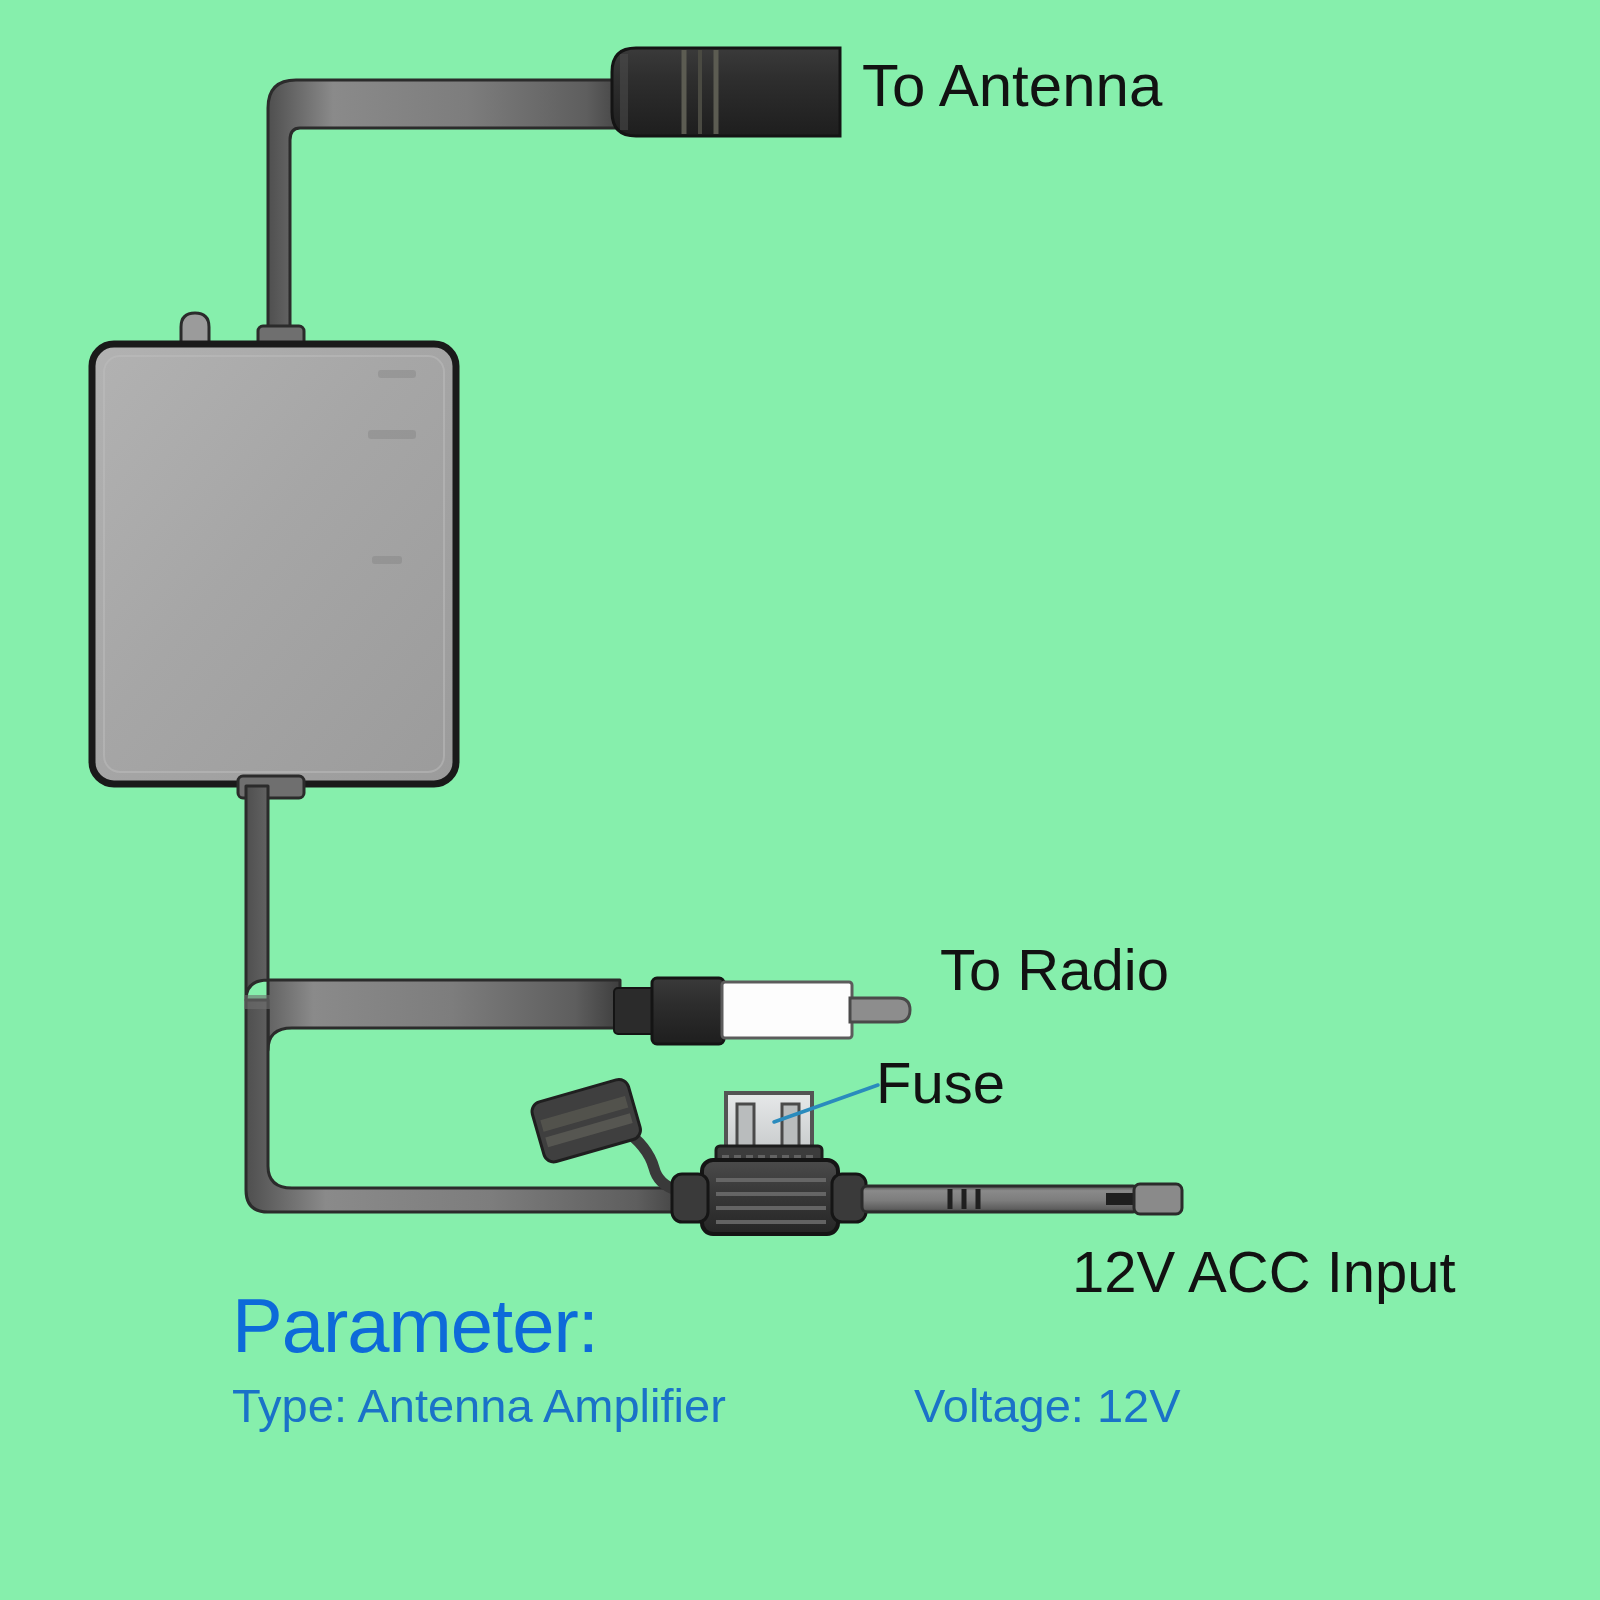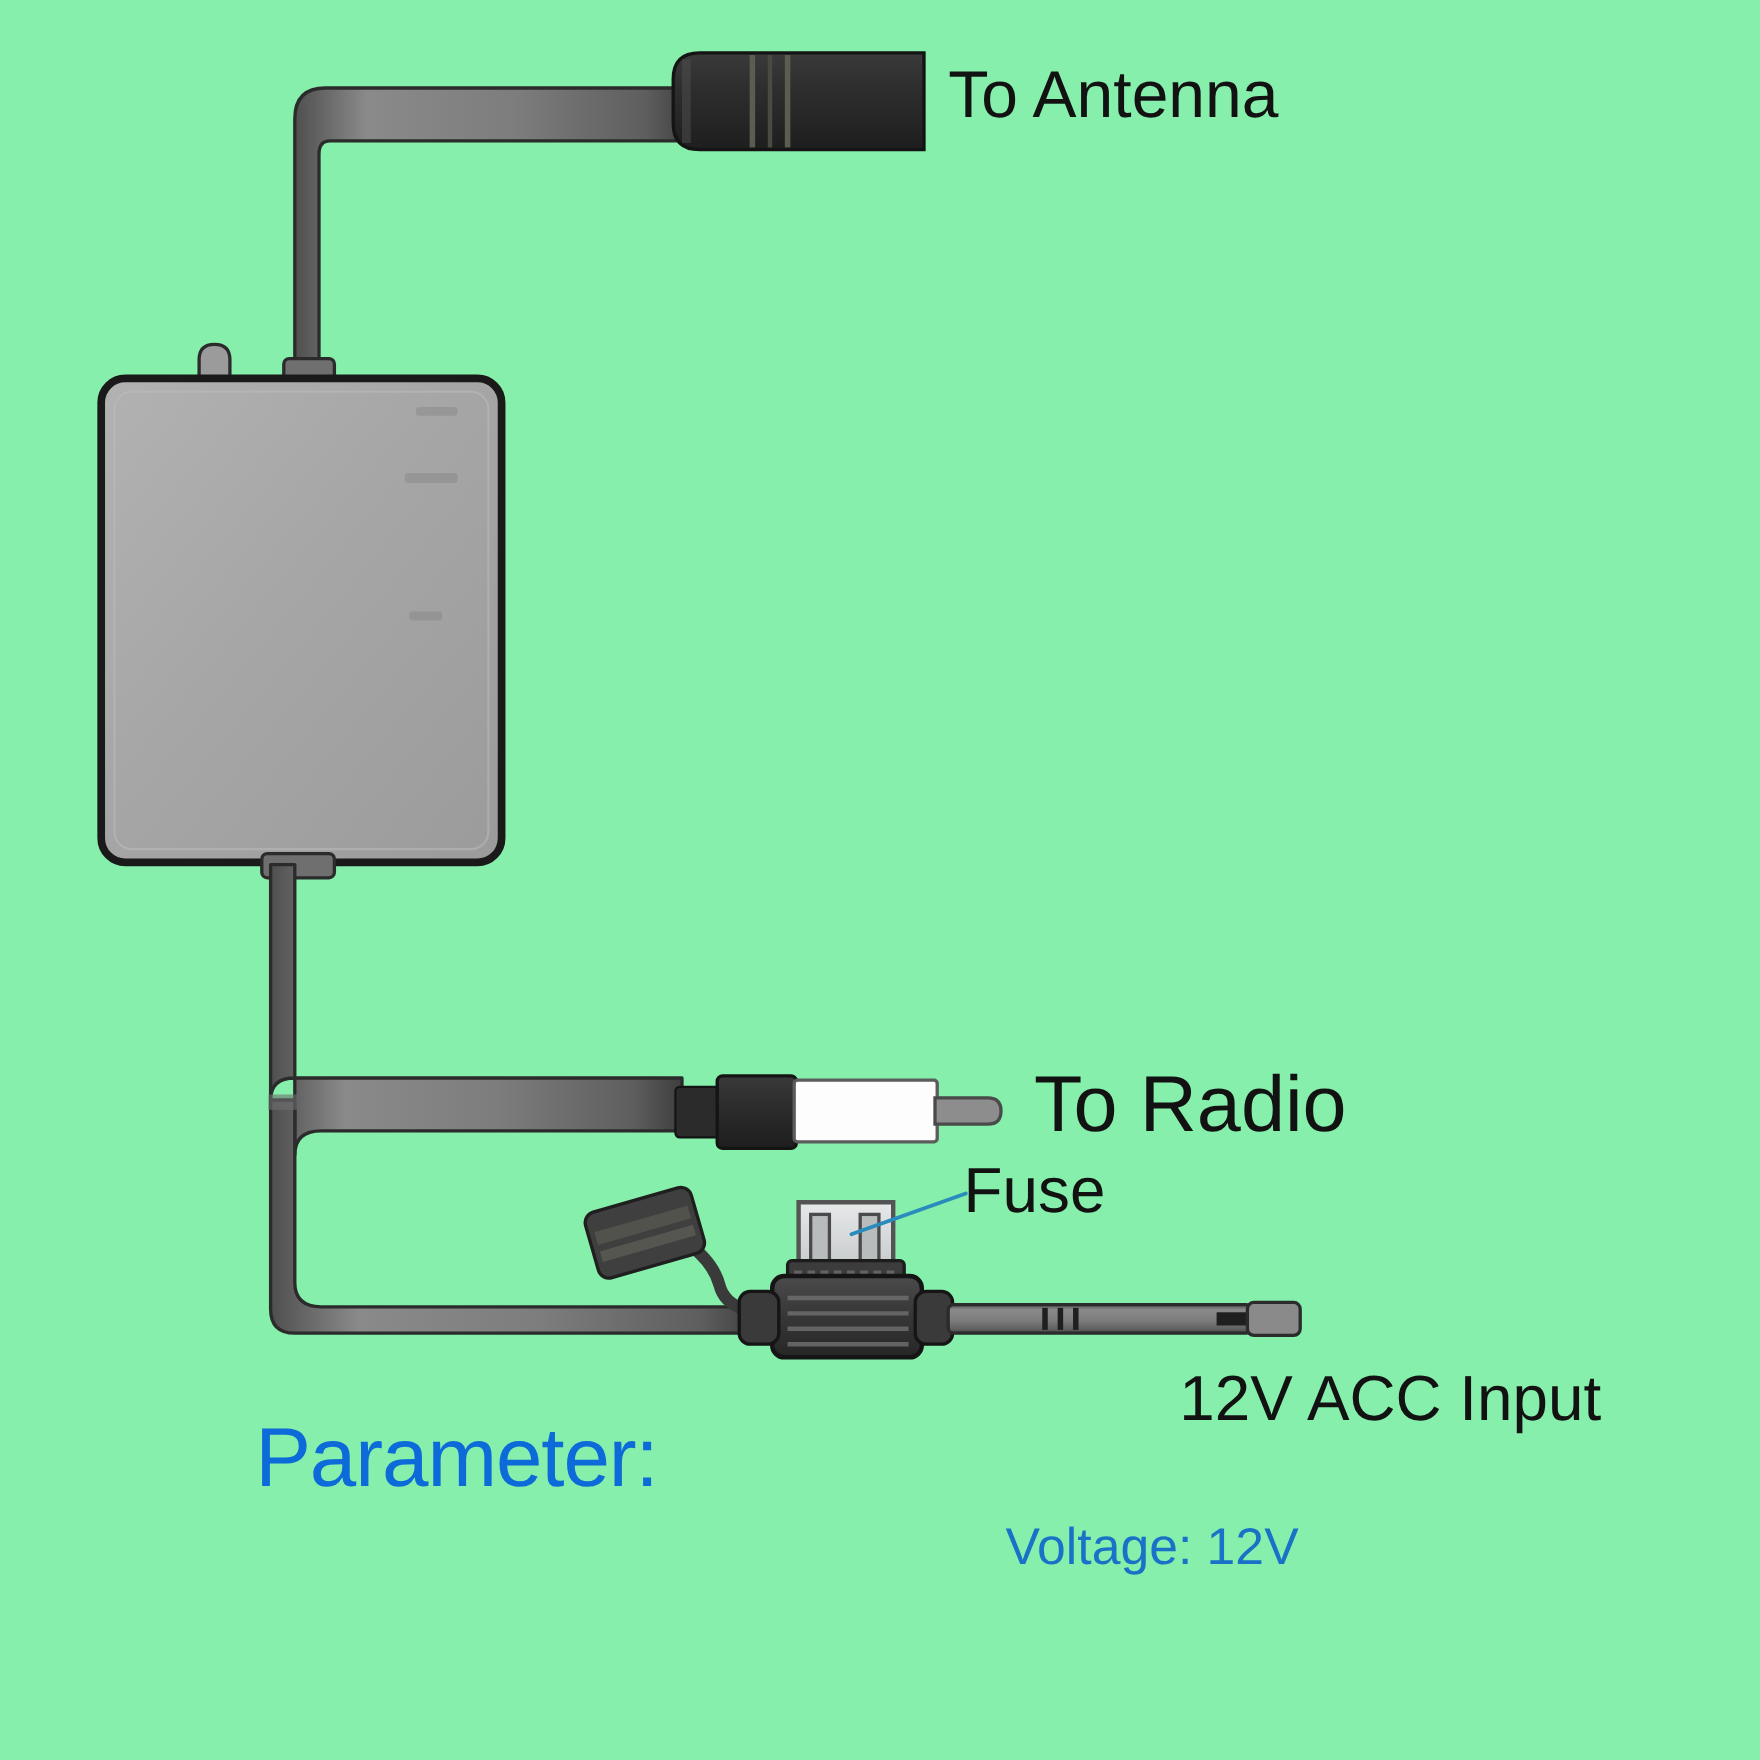--- a/index.html
+++ b/index.html
@@ -30,22 +30,22 @@
     white-space: nowrap;
     line-height: 1;
   }
   #label-to-antenna {
     left: 862px;
     top: 56px;
     font-size: 60px;
   }
   #label-to-radio {
     left: 940px;
-    top: 968px;
-    font-size: 72px;
+    top: 941px;
+    font-size: 58px;
   }
   #label-fuse {
     left: 876px;
     top: 1054px;
     font-size: 58px;
     text-align: right;
   }
   #label-acc-input {
     left: 1072px;
     top: 1243px;
@@ -248,18 +248,19 @@
 
   <div class="label" id="label-fuse">Fuse</div>
 
   <div class="label" id="label-acc-input">12V ACC Input</div>
 
   <div id="param-block">
     <div id="param-heading">Parameter:</div>
 
     <div class="param-rows">
       <div class="param-row">
+        <span class="param-cell col-left">Type: Antenna Amplifier</span>
         <span class="param-cell col-right">Voltage: 12V</span>
       </div>
     </div>
   </div>
 
 </div>
 
 </body></html>

